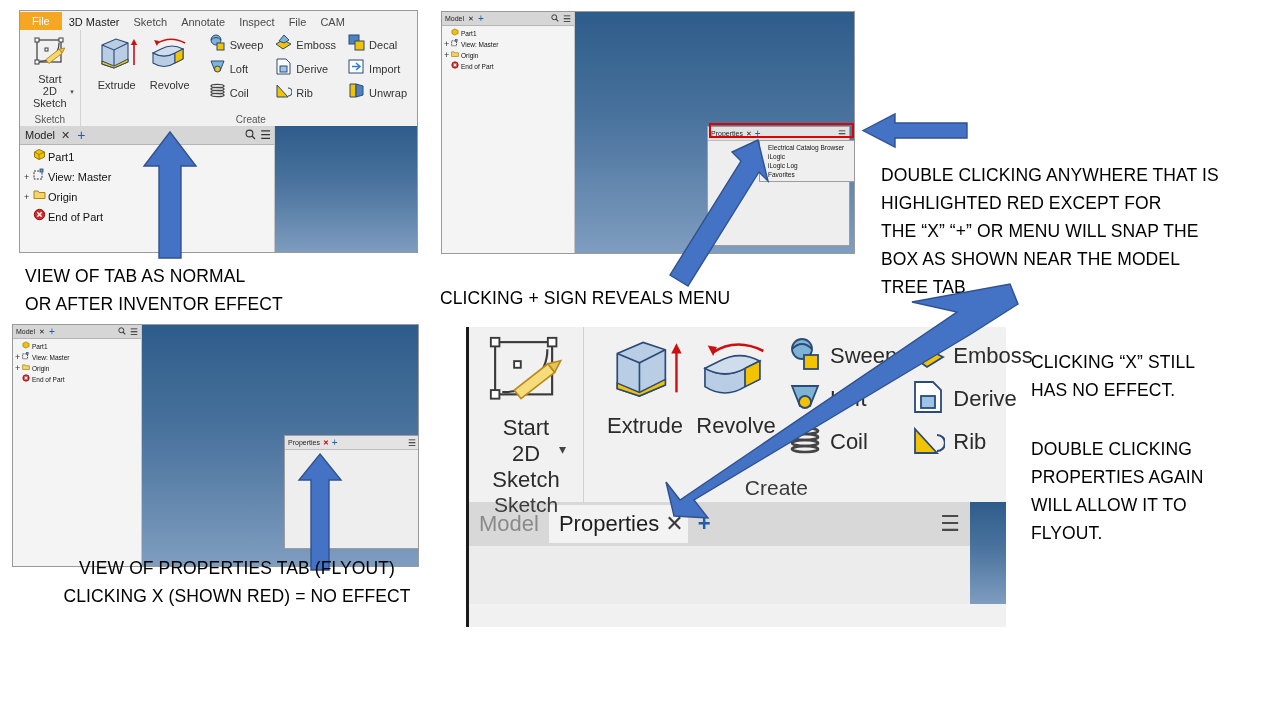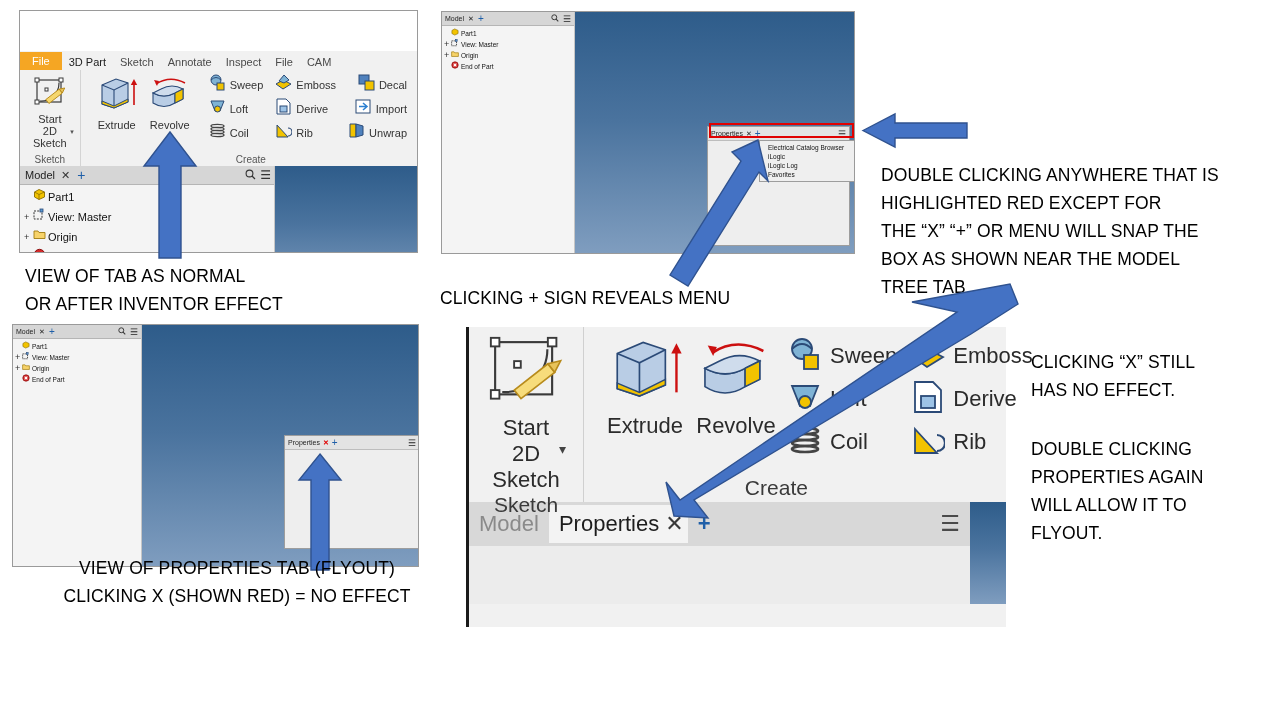--- a/index.html
+++ b/index.html
@@ -71,23 +71,23 @@
   .btabbar{display:flex;align-items:center;height:44px;background:#d8d8d8;}
   .btab{font-size:22px;padding:6px 10px;color:#8a8a8a;}
   .btab.active{background:#f3f3f3;color:#1d1d1d;padding-right:4px;}
   .bpanel-body{background:#ececec;height:58px;}
 </style>
 </head>
 <body>
 
 <div class="panel panel-border" style="left:19px;top:10px;width:399px;height:243px;">
 
-  <div class="ribbon-tabs" style="height:19px;margin-top:40px;">
+  <div class="ribbon-tabs" style="height:19px;">
     <div class="rtab file" style="padding:3px 12px;">File</div>
-    <div class="rtab active">3D Part</div>
+    <div class="rtab active">3D Master</div>
     <div class="rtab">Sketch</div>
     <div class="rtab">Annotate</div>
     <div class="rtab">Inspect</div>
     <div class="rtab">File</div>
     <div class="rtab">CAM</div>
   </div>
 
   <div class="ribbon-body" style="height:96px;">
 
     <div class="rgroup" style="width:92px;border-left:none;">
@@ -202,21 +202,21 @@
             <span>
               <svg width="17" height="17" viewBox="0 0 17 17">
                 <path d="M2 15 L2 3 L13 15 Z" fill="#f2c300" stroke="#2b4a77" stroke-width="1"></path>
                 <path d="M13 6 a4 4 0 0 1 0 8" fill="none" stroke="#2b4a77" stroke-width="1.2"></path>
               </svg>
             </span>
             <span class="lbl">Rib</span>
           </div>
         </div>
 
-        <div class="col-btns" style="margin-left:4px;align-items:flex-end;">
+        <div class="col-btns" style="margin-left:4px;">
           <div class="small-btn">
             <span>
               <svg width="17" height="17" viewBox="0 0 17 17">
                 <rect x="1" y="1" width="10" height="9" fill="#4f81bd" stroke="#2b4a77" stroke-width="1"></rect>
                 <rect x="7" y="7" width="9" height="9" fill="#f2c300" stroke="#2b4a77" stroke-width="1"></rect>
               </svg>
             </span>
             <span class="lbl">Decal</span>
           </div>
           <div class="small-btn">

